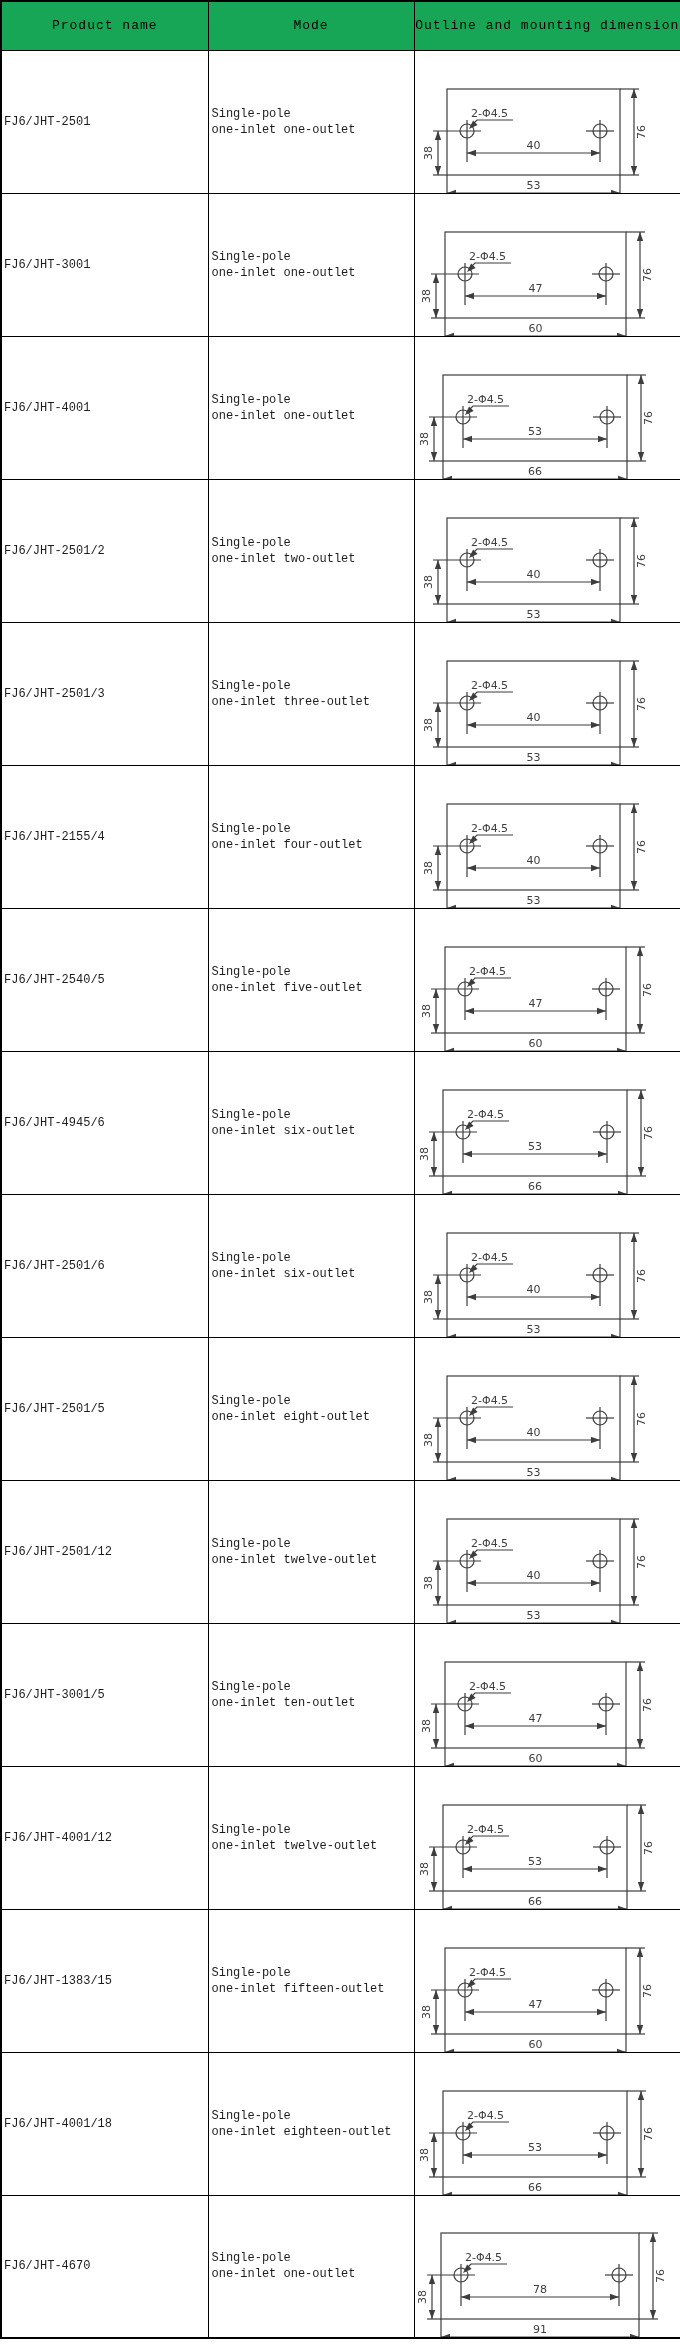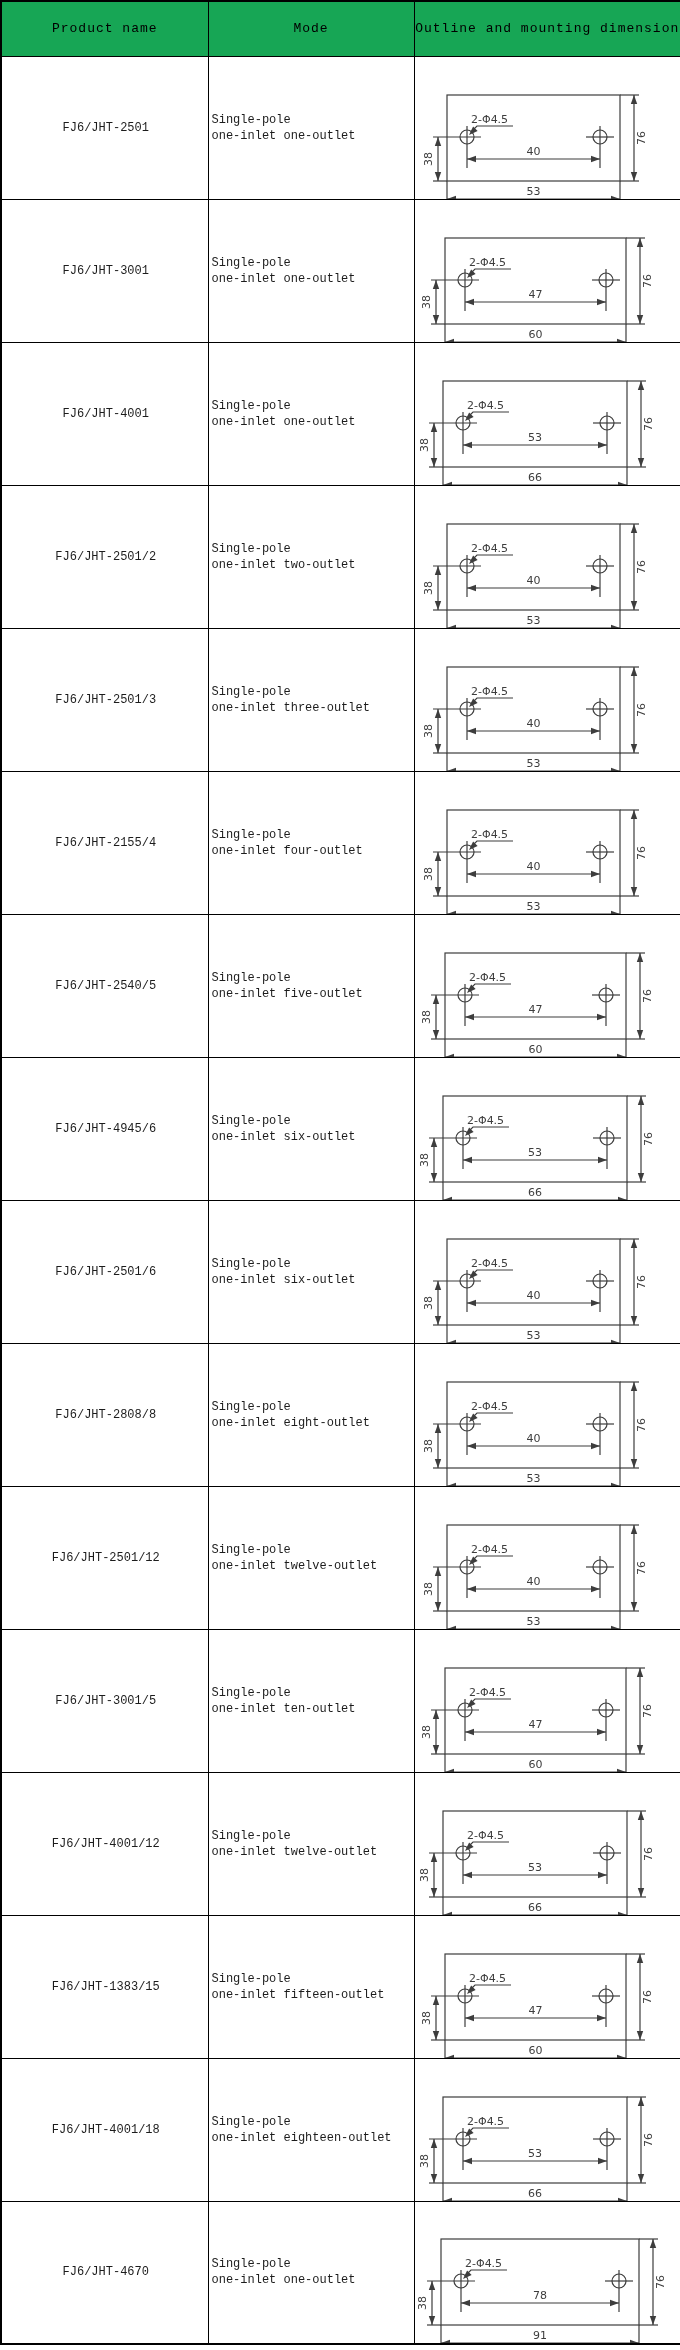--- a/index.html
+++ b/index.html
@@ -20,40 +20,39 @@
     font-family: "Liberation Mono", "DejaVu Sans Mono", monospace;
     color: var(--ink);
   }
   .spec-table th, .spec-table td {
     border: 1px solid var(--border);
     padding: 0;
     overflow: hidden;
   }
   .spec-table { border: 2px solid var(--border); }
   .spec-table thead tr {
-    height: 55px;
+    height: 49px;
   }
   .spec-table thead th {
     background: var(--header-bg);
     font-size: 13px;
     font-weight: normal;
     letter-spacing: 1px;
     color: #000;
     text-align: center;
     vertical-align: middle;
   }
   .spec-table tbody tr {
     height: 143px;
   }
   .cell.product {
     font-size: 12px;
     vertical-align: middle;
     padding-left: 2px;
     white-space: nowrap;
-    text-align: center;
   }
   .cell.mode {
     font-size: 12px;
     vertical-align: middle;
     padding-left: 3px;
     line-height: 16px;
     white-space: nowrap;
   }
   .cell.drawing {
     vertical-align: middle;
@@ -536,21 +535,21 @@
       <text x="17" y="84" text-anchor="middle" transform="rotate(-90 17 84)">38</text>
       <text x="230" y="63" text-anchor="middle" transform="rotate(-90 230 63)">76</text>
     </g>
   </svg>
           </div>
     </td>
   </tr>
 
   <tr class="product-row">
     <td class="cell product">
-      <span>FJ6/JHT-2808/8</span>
+      <span>FJ6/JHT-2501/5</span>
     </td>
     <td class="cell mode">
       <div>Single-pole</div>
       <div>one-inlet eight-outlet</div>
     </td>
     <td class="cell drawing">
       <div class="drawing-wrap">
   <svg width="265" height="141" viewBox="0 0 265 141">
     <g fill="none" stroke="#3d3d3d" stroke-width="1.2">
       <rect x="32" y="20" width="173" height="86"></rect>

